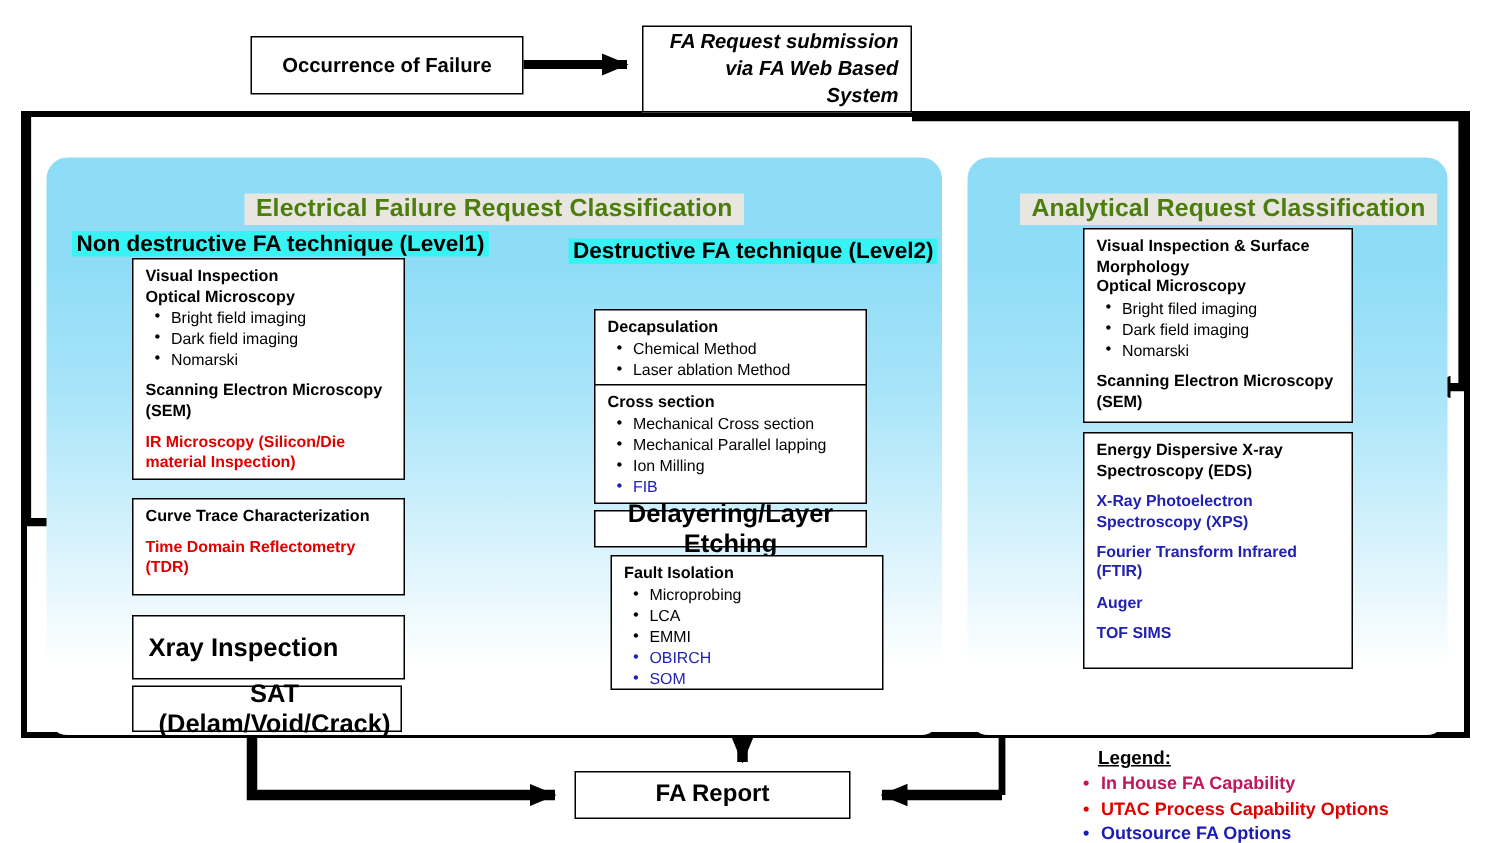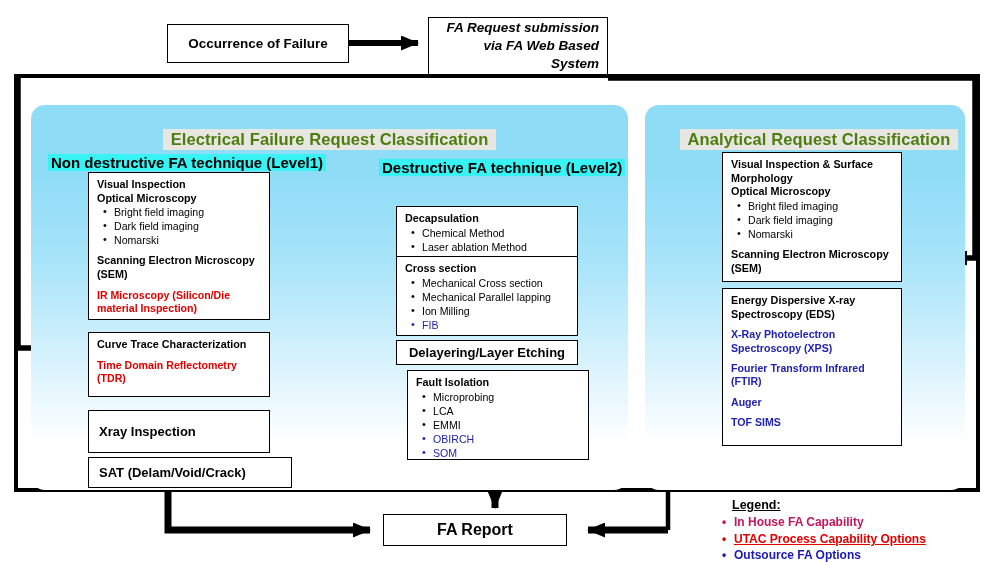--- a/index.html
+++ b/index.html
@@ -34,30 +34,30 @@
   .cbox .hd{font-weight:bold;font-size:10.8px;}
   .cbox ul{margin:0;padding:0 0 0 17px;list-style:none;}
   .cbox li{position:relative;padding-left:0;margin:0;line-height:1.33;}
   .cbox li:before{content:"\2022";position:absolute;left:-11px;top:-1px;font-size:11px;}
   .red{color:#e00000;font-weight:bold;}
   .blue{color:#2222b0;font-weight:bold;}
   .blueli{color:#2222b0;}
   .blueli:before{color:#2222b0;}
   .sp{height:7px;}
 
-  .single{font-size:13px;font-weight:bold;color:#000;}
+  .single{font-size:17px;font-weight:bold;color:#000;}
 
   
   #legend{font-size:12px;color:#000;line-height:1.38;}
   #legend .ltitle{font-weight:bold;text-decoration:underline;padding-left:20px;font-size:12.5px;}
   #legend ul{margin:0;padding:0 0 0 22px;list-style:none;}
   #legend li{position:relative;font-weight:bold;}
   #legend li:before{content:"\2022";position:absolute;left:-12px;}
   #legend li.l1{color:#be185d;}
-  #legend li.l2{color:#e00000;text-decoration:underline;}
+  #legend li.l2{color:#e00000;}
   #legend li.l2:before{color:#e00000;}
   #legend li.l3{color:#1a1ab4;}
   #legend li.l3:before{color:#1a1ab4;}
 
   svg.lines{position:absolute;left:0;top:0;width:1000px;height:562px;pointer-events:none;}
 </style>
 </head>
 <body>
 
 <div id="stage">
@@ -172,21 +172,21 @@
       <div class="sp"></div>
       <div class="red">Time Domain Reflectometry</div>
       <div class="red">(TDR)</div>
     </div>
   </div>
 
   <div class="abs box ctr" style="left:88px;top:410px;width:182px;height:43px;justify-content:flex-start;padding-left:10px;">
     <span class="single">Xray Inspection</span>
   </div>
 
-  <div class="abs box ctr" style="left:88px;top:457px;width:204px;height:31px;justify-content:flex-start;padding-left:10px;">
+  <div class="abs box ctr" style="left:88px;top:457px;width:180px;height:31px;justify-content:flex-start;padding-left:10px;">
     <span class="single">SAT (Delam/Void/Crack)</span>
   </div>
 
   <div class="abs box" style="left:396px;top:178px;width:182px;height:72px;margin-top:28px;">
     <div class="cbox">
       <div class="hd">Decapsulation</div>
       <ul>
         <li>Chemical Method</li>
         <li>Laser ablation Method</li>
         <li>Delid Method</li>

